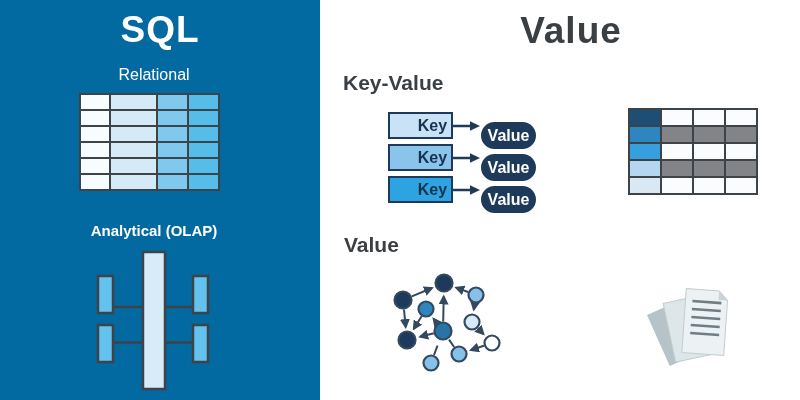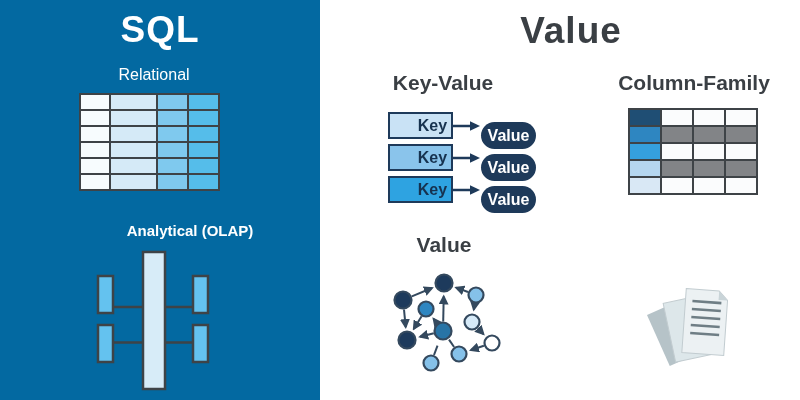--- a/index.html
+++ b/index.html
@@ -6,37 +6,37 @@
   #stage{position:relative;width:800px;height:400px;overflow:hidden;
          font-family:"Liberation Sans",sans-serif;background:#ffffff;}
 
   
   #sql-panel{position:absolute;left:0;top:0;width:320px;height:400px;background:#0369a1;}
   .sql-title{position:absolute;top:9px;left:0;width:320px;text-align:center;
              font-size:37px;font-weight:bold;color:#ffffff;letter-spacing:1px;}
   .rel-label{position:absolute;top:66px;left:0;width:308px;text-align:center;
              font-size:16px;font-weight:normal;color:#ffffff;}
   .olap-label{position:absolute;top:222px;left:0;width:308px;text-align:center;
-              font-size:15px;font-weight:bold;color:#ffffff;padding-left:36px;}
+              font-size:15px;font-weight:bold;color:#ffffff;}
 
   .rel-table{position:absolute;left:79px;top:93px;display:grid;
              grid-template-columns:28px 45px 29px 29px;grid-auto-rows:14px;gap:2px;
              background:#3e4347;border:2px solid #3e4347;}
   .rel-table .c1{background:#f7fcfe}
   .rel-table .c2{background:#d5eaf7}
   .rel-table .c3{background:#7fc9ee}
   .rel-table .c4{background:#55bdea}
 
   .olap-svg{position:absolute;left:90px;top:248px;}
 
   
   #nosql-panel{position:absolute;left:320px;top:0;width:480px;height:400px;background:#ffffff;}
   .nosql-title{position:absolute;top:10px;left:342px;width:458px;text-align:center;
                font-size:37px;font-weight:bold;color:#3a3f44;letter-spacing:1px;}
-  .sec-h{position:absolute;font-size:21px;font-weight:bold;color:#3a3f44;text-align:center;width:200px;}
+  .sec-h{position:absolute;font-size:21px;font-weight:bold;color:#3a3f44;text-align:left;width:200px;}
   .h-keyvalue{left:343px;top:71px;}
   .h-colfamily{left:594px;top:71px;}
   .h-graph{left:344px;top:233px;}
   .h-document{left:592px;top:233px;}
 
   .kv-row{position:absolute;left:388px;height:27px;display:flex;align-items:center;}
   .kv-key{width:37px;height:23px;border:2px solid #1e3a5a;display:flex;align-items:center;
           justify-content:center;font-weight:bold;font-size:16px;color:#16324f;padding-left:24px;}
   .kv1 .kv-key{background:#c9e2f5}
   .kv2 .kv-key{background:#8ac4eb}
@@ -110,21 +110,20 @@
       <rect x="103" y="28" width="15" height="37" fill="#64c2ef" stroke="#3e4347" stroke-width="2.5"></rect>
       <rect x="103" y="77" width="15" height="37" fill="#64c2ef" stroke="#3e4347" stroke-width="2.5"></rect>
     </svg>
   </div>
 
   <div id="nosql-panel"></div>
 
   <div class="nosql-title">Value</div>
 
   <div class="sec-h h-keyvalue">Key-Value</div>
-  <div class="sec-h h-colfamily">Column-Family</div>
   <div class="sec-h h-graph">Value</div>
 
   <div class="kv-row kv1" style="top:112px">
     <div class="kv-key">Key</div>
     <svg class="kv-arrow" viewBox="0 0 28 12">
         <line x1="0" y1="6" x2="19" y2="6" stroke="#1e3a5a" stroke-width="2.5"></line>
         <path d="M27,6 L17,1.2 L17,10.8 Z" fill="#1e3a5a"></path>
       </svg>
     <div class="kv-pill">Value</div>
   </div>

